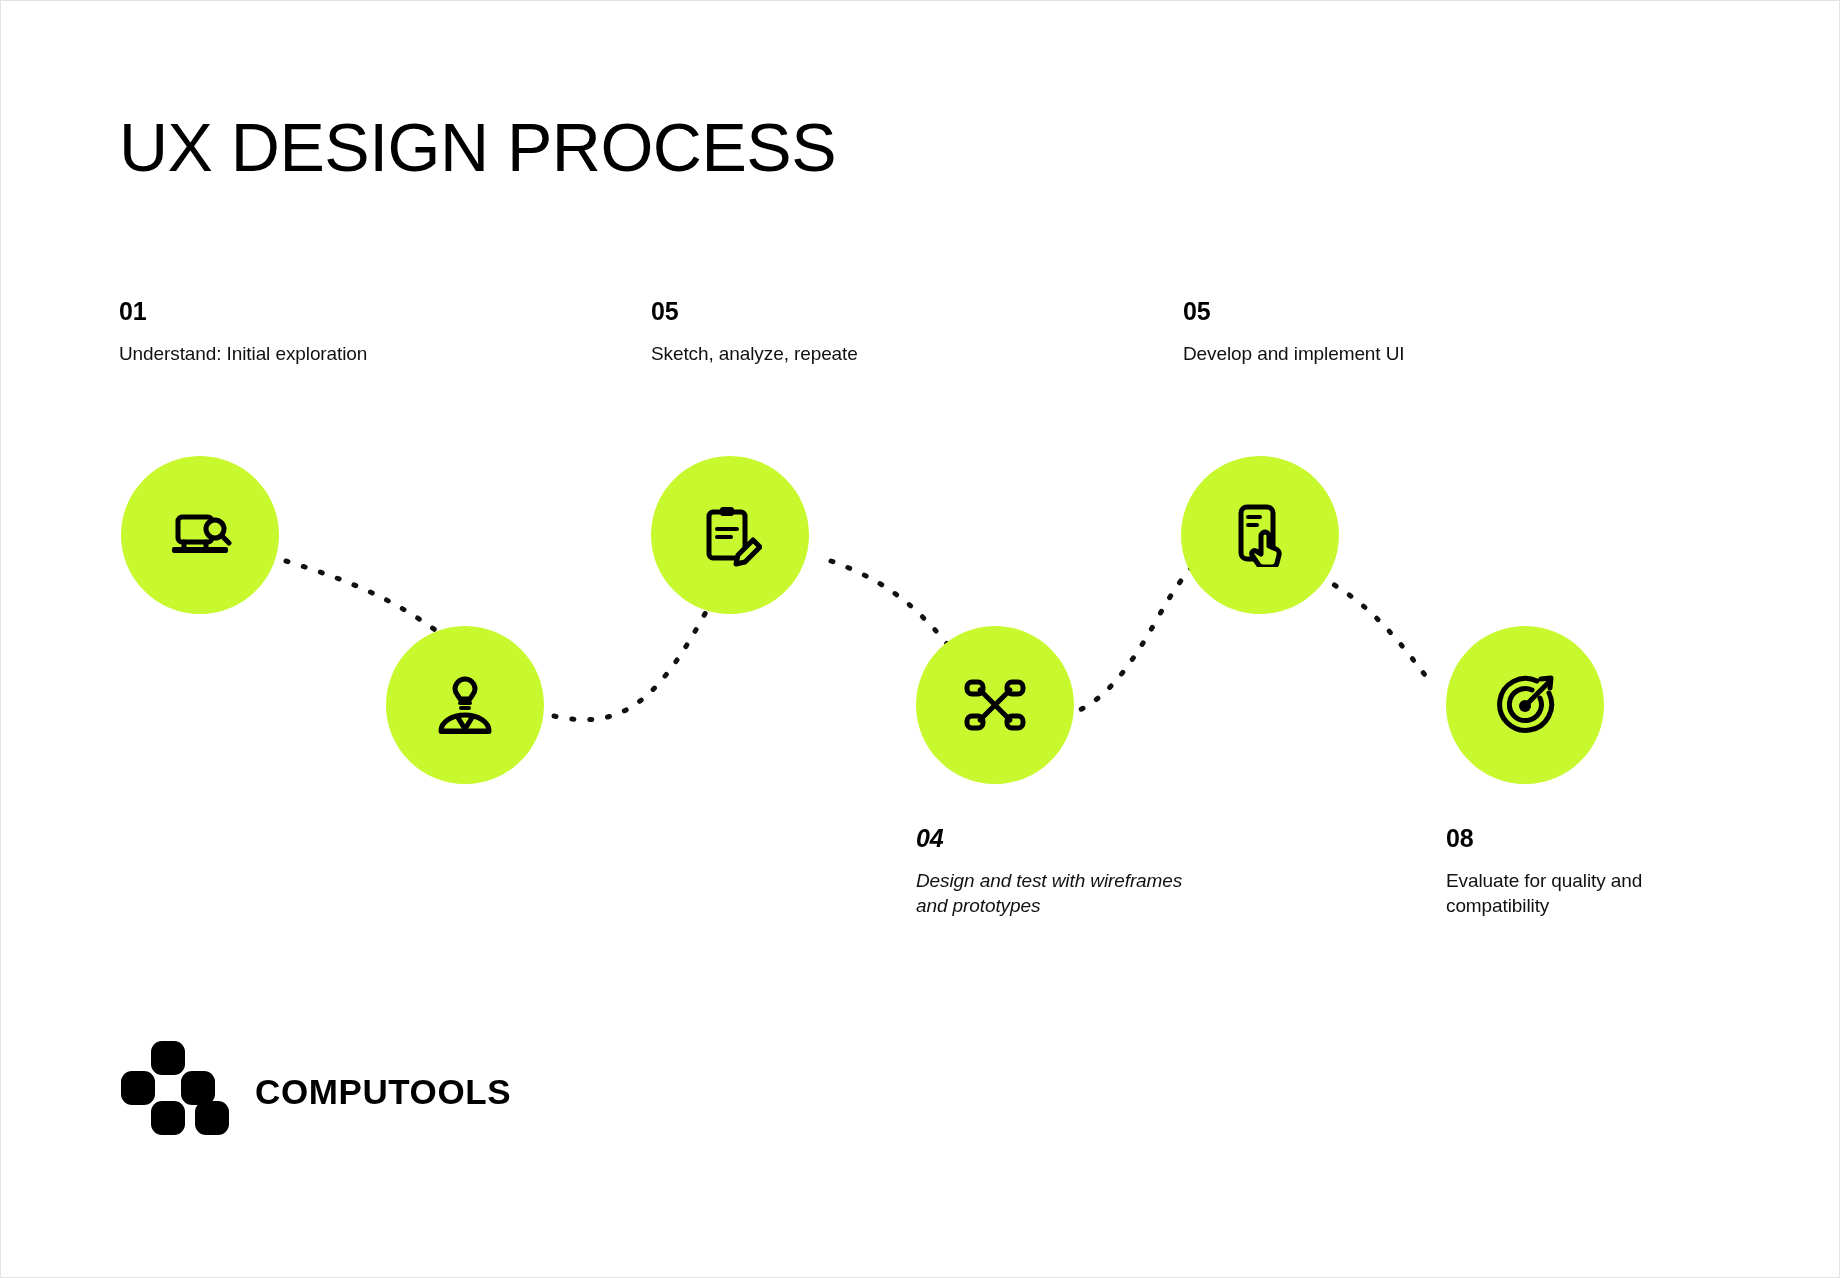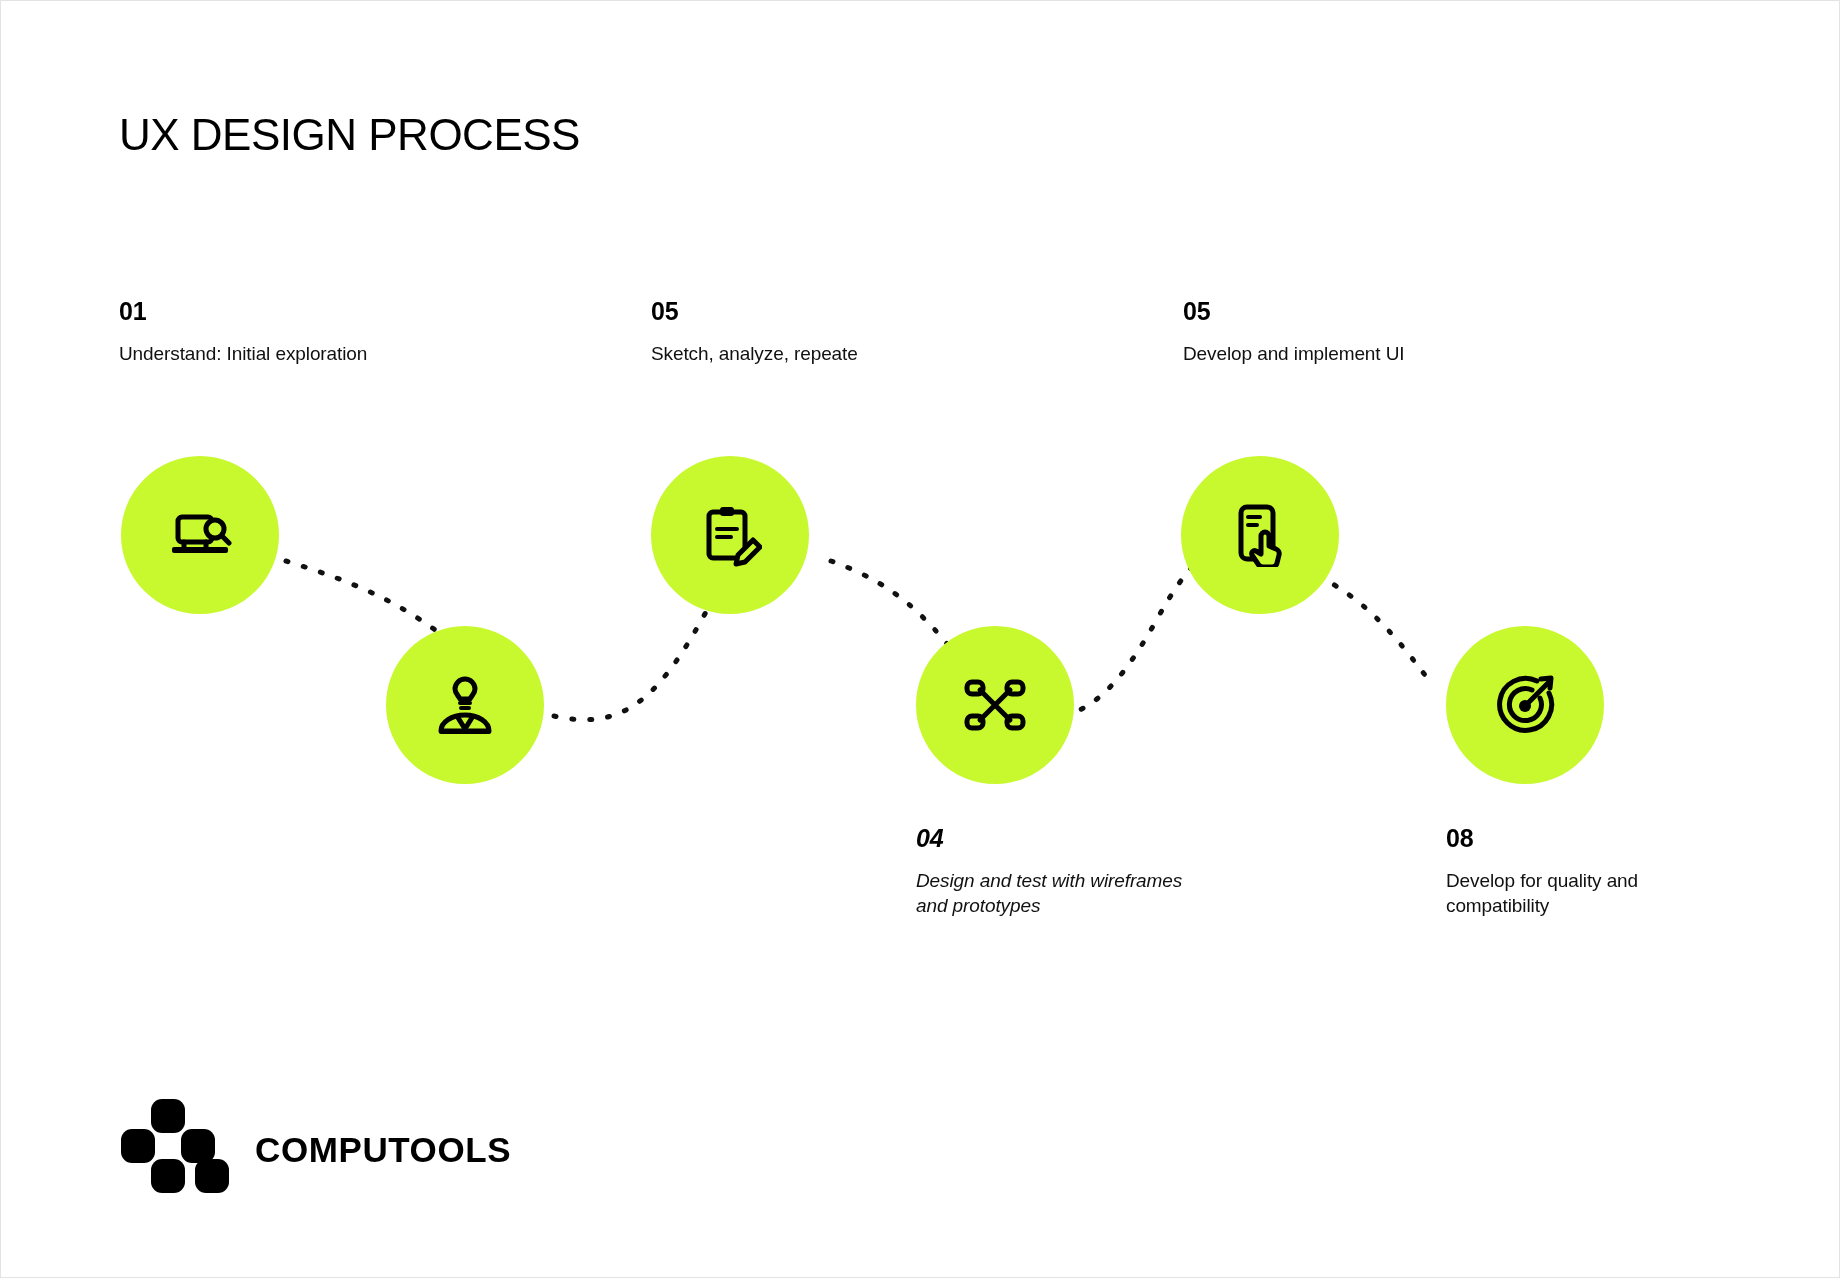--- a/index.html
+++ b/index.html
@@ -18,21 +18,21 @@
     overflow: hidden;
     box-sizing: border-box;
     border: 1px solid #e3e3e3;
   }
 
   
   #title {
     position: absolute;
     left: 118px;
     top: 112px;
-    font-size: 44px;
+    font-size: 68px;
     font-weight: 500;
     letter-spacing: -0.5px;
     color: #000000;
     white-space: nowrap;
     line-height: 1;
   }
 
   
   .step-text {
     position: absolute;
@@ -78,21 +78,21 @@
     top: 0;
     width: 1840px;
     height: 1278px;
     pointer-events: none;
   }
 
   
   #logo {
     position: absolute;
     left: 120px;
-    top: 1098px;
+    top: 1040px;
     display: flex;
     align-items: center;
     gap: 26px;
     justify-content: space-between;
   }
   #logo .mark { display: block; }
   #logo .wordmark {
     font-size: 35px;
     font-weight: 700;
     letter-spacing: 0.6px;
@@ -200,21 +200,21 @@
         <path d="M56 20 A26 26 0 1 1 44 8" fill="none" stroke="#000" stroke-width="5" stroke-linecap="round"></path>
         <path d="M47 25 A16 16 0 1 1 39 17" fill="none" stroke="#000" stroke-width="5" stroke-linecap="round"></path>
         <circle cx="32" cy="33" r="6" fill="#000"></circle>
         <path d="M32 33 L57 8" stroke="#000" stroke-width="5" stroke-linecap="round"></path>
         <path d="M48 6 L58 5 L57 15" fill="none" stroke="#000" stroke-width="5" stroke-linejoin="round" stroke-linecap="round"></path>
       </svg>
     </span>
   </div>
   <div class="step-text" style="left:1445px; top:825px;">
     <div class="step-num">08</div>
-    <div class="step-desc">Develop for quality and compatibility</div>
+    <div class="step-desc">Evaluate for quality and compatibility</div>
   </div>
 
   <div id="logo">
     <span class="mark">
       <svg width="108" height="96" viewBox="0 0 108 96" xmlns="http://www.w3.org/2000/svg">
         <g fill="#000000">
           <rect x="30" y="0" width="34" height="34" rx="11"></rect>
           <rect x="0" y="30" width="34" height="34" rx="11"></rect>
           <rect x="30" y="60" width="34" height="34" rx="11"></rect>
           <rect x="60" y="30" width="34" height="34" rx="11"></rect>

